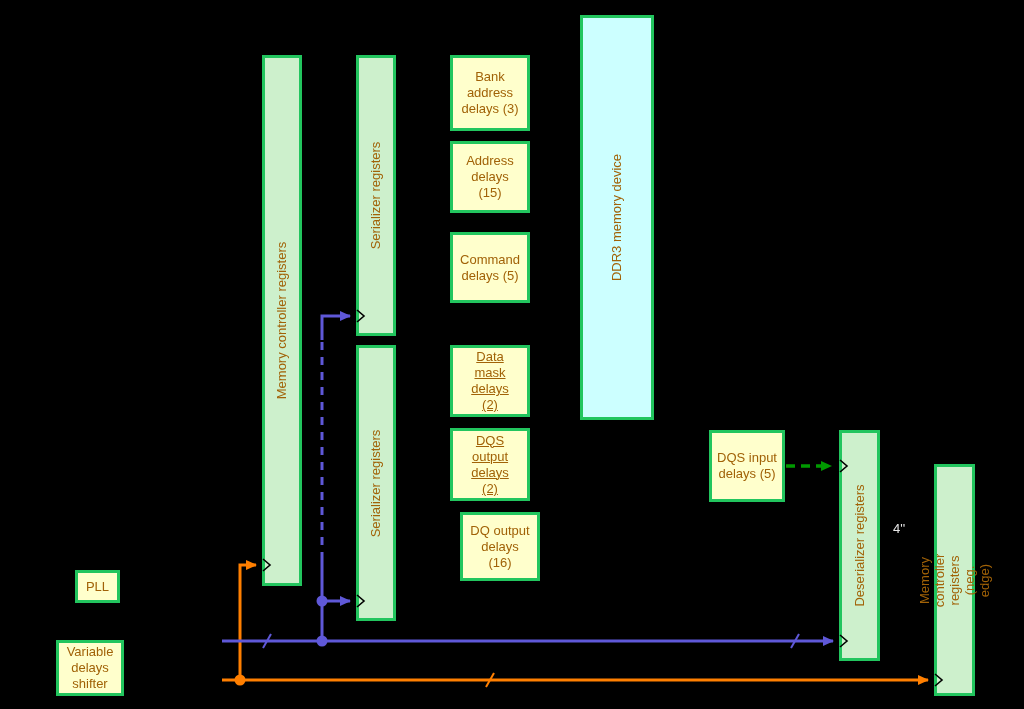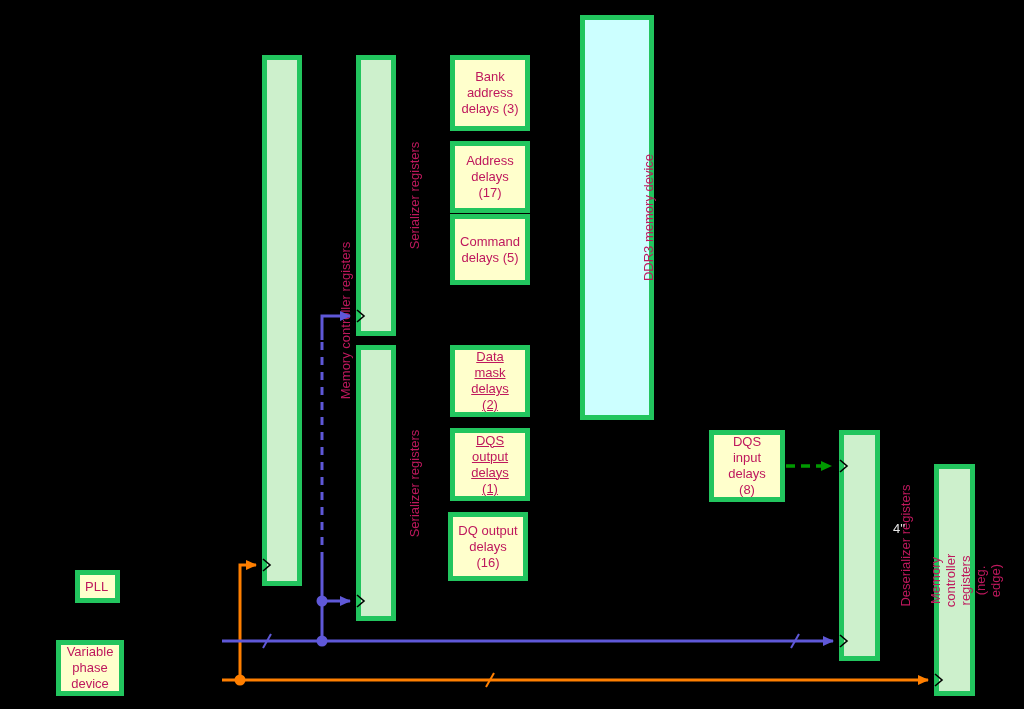--- a/index.html
+++ b/index.html
@@ -1,23 +1,23 @@
 <!DOCTYPE html>
 <html><head>
 <meta charset="utf-8">
 <style>
   html,body{margin:0;padding:0;background:#000;}
   #canvas{
     position:relative;width:1024px;height:709px;background:#000;overflow:hidden;
     font-family:"Liberation Sans",sans-serif;
   }
   .box{
-    position:absolute;border:5px solid #22c55e;box-sizing:border-box;
-    display:flex;align-items:center;
-    text-align:center;color:#be185d;font-size:13px;line-height:16px;
+    position:absolute;border:3px solid #22c55e;box-sizing:border-box;
+    display:flex;align-items:center;justify-content:center;
+    text-align:center;color:#a16207;font-size:13px;line-height:16px;
     padding:2px 5px;
   }
   .yellow{background:#ffffcc;}
   .green{background:#cdf0cc;}
   .cyan{background:#ccffff;}
   .narrow{padding:2px 12px;text-decoration:underline;}
   .vbox{padding:0;}
   .vtext{
     transform:rotate(-90deg);white-space:nowrap;font-size:13px;line-height:15px;
   }
@@ -30,66 +30,66 @@
 </head>
 <body>
 
 <div id="canvas">
 
   <div class="box yellow" style="left:75px;top:570px;width:45px;height:33px">
     <span>PLL</span>
   </div>
 
   <div class="box yellow" style="left:56px;top:640px;width:68px;height:56px">
-    <span>Variable phase device</span>
+    <span>Variable delays shifter</span>
   </div>
 
 
   <div class="box green vbox" style="left:262px;top:55px;width:40px;height:531px">
     <span class="vtext">Memory controller registers</span>
   </div>
 
   <div class="box green vbox" style="left:356px;top:55px;width:40px;height:281px">
     <span class="vtext">Serializer registers</span>
   </div>
 
   <div class="box green vbox" style="left:356px;top:345px;width:40px;height:276px">
     <span class="vtext">Serializer registers</span>
   </div>
 
   <div class="box yellow" style="left:450px;top:55px;width:80px;height:76px">
     <span>Bank address delays (3)</span>
   </div>
 
   <div class="box yellow" style="left:450px;top:141px;width:80px;height:72px">
-    <span>Address delays (17)</span>
+    <span>Address delays (15)</span>
   </div>
 
-  <div class="box yellow" style="left:450px;top:214px;width:80px;height:71px">
+  <div class="box yellow" style="left:450px;top:232px;width:80px;height:71px">
     <span>Command delays (5)</span>
   </div>
 
   <div class="box yellow narrow" style="left:450px;top:345px;width:80px;height:72px">
     <span>Data mask delays (2)</span>
   </div>
 
   <div class="box yellow narrow" style="left:450px;top:428px;width:80px;height:73px">
-    <span>DQS output delays (1)</span>
+    <span>DQS output delays (2)</span>
   </div>
 
-  <div class="box yellow" style="left:448px;top:512px;width:80px;height:69px">
+  <div class="box yellow" style="left:460px;top:512px;width:80px;height:69px">
     <span>DQ output delays (16)</span>
   </div>
 
   <div class="box cyan vbox" style="left:580px;top:15px;width:74px;height:405px">
     <span class="vtext">DDR3 memory device</span>
   </div>
 
   <div class="box yellow" style="left:709px;top:430px;width:76px;height:72px">
-    <span>DQS input delays (8)</span>
+    <span>DQS input delays (5)</span>
   </div>
 
 
   <div class="box green vbox" style="left:839px;top:430px;width:41px;height:231px">
     <span class="vtext">Deserializer registers</span>
   </div>
 
   <div class="box green vbox" style="left:934px;top:464px;width:41px;height:232px">
     <span class="vtext wrap" style="width:175px">Memory controller registers (neg. edge)</span>
   </div>

